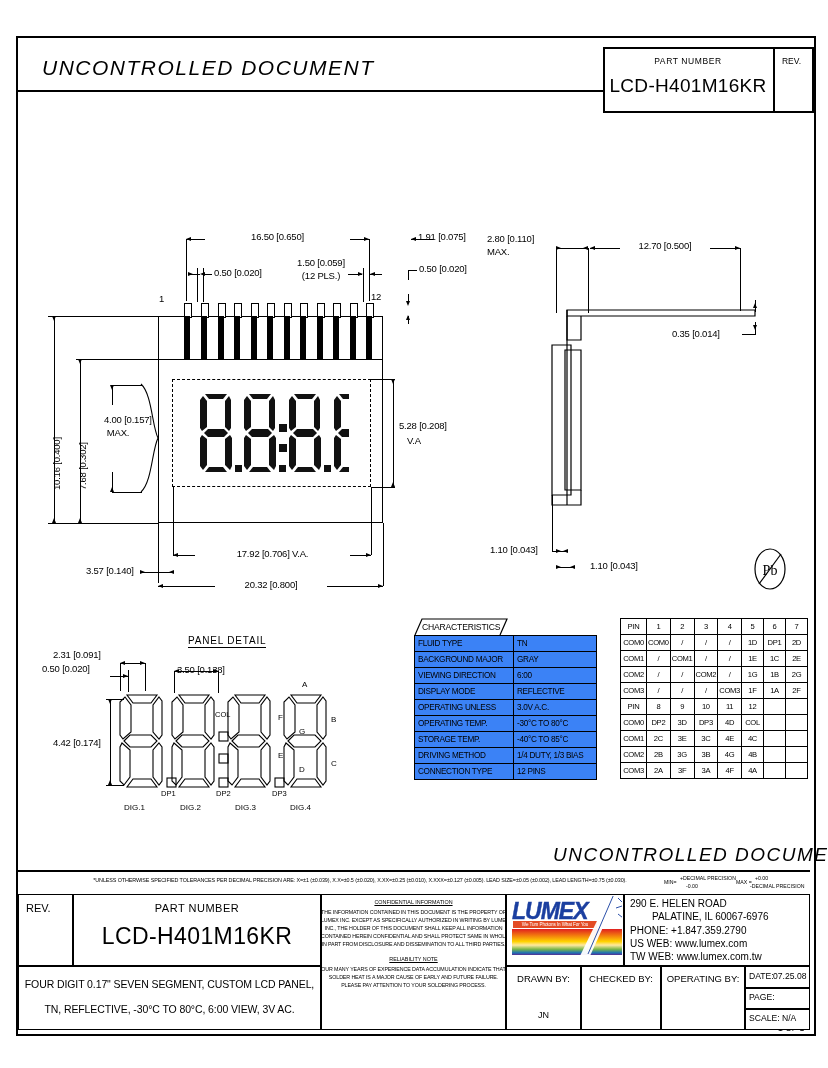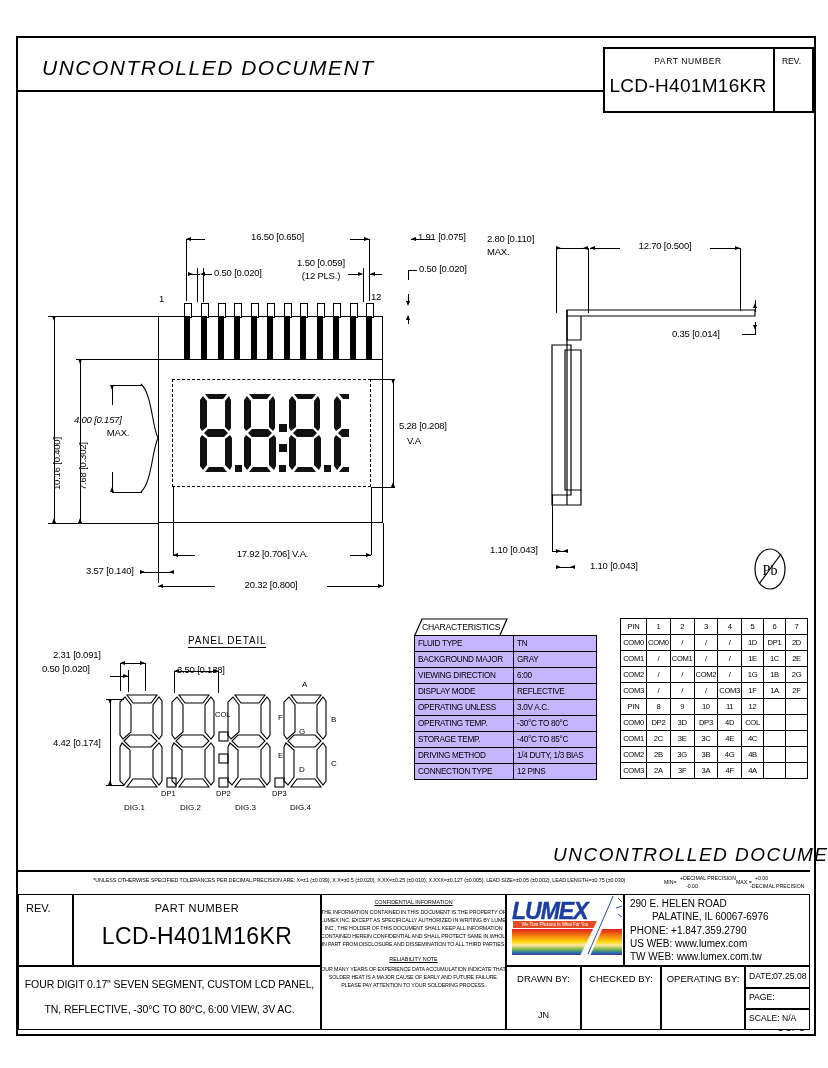--- a/index.html
+++ b/index.html
@@ -35,21 +35,21 @@
   .arw-r{border-width:2.6px 0 2.6px 5px;border-color:transparent transparent transparent #000;}
   .arw-u{border-width:0 2.6px 5px 2.6px;border-color:transparent transparent #000 transparent;}
   .arw-d{border-width:5px 2.6px 0 2.6px;border-color:#000 transparent transparent transparent;}
 
   
   .pin{position:absolute;background:#000;}
   .pinhole{position:absolute;background:#fff;border:1px solid #000;}
 
   
   table{border-collapse:collapse;}
-  .ctab{position:absolute;border:1.5px solid #000;background:#c4b5fd;font-size:8px;}
+  .ctab{position:absolute;border:1.5px solid #000;background:#3b82f6;font-size:8px;}
   .ctab td{border:1px solid #000;padding:1px 3px;font-size:8.2px;
            font-family:"Liberation Sans", sans-serif;height:13px;letter-spacing:-0.3px;}
   .ptab{position:absolute;border:1.5px solid #000;background:#fff;}
   .ptab td{border:1px solid #000;font-size:7.6px;text-align:center;
            font-family:"Liberation Sans", sans-serif;height:13px;width:19px;letter-spacing:-0.3px;}
   .ptab td.c0{width:23px;}
 
   
   .tb{position:absolute;border:1px solid #000;box-sizing:border-box;background:#fff;}
   .tol{font-size:5.4px;letter-spacing:-0.1px;text-align:center;}
@@ -212,21 +212,21 @@
   <div class="hl" style="left:48px;top:316px;width:110px;"></div>
   <div class="hl" style="left:48px;top:523px;width:110px;"></div>
   <div class="txt dim rot90" style="left:52px;top:490px;">10.16 [0.400]</div>
 
   <div class="vl" style="left:80px;top:359px;height:164px;"></div>
   <div class="arw arw-d" style="left:77.5px;top:359px;"></div>
   <div class="arw arw-u" style="left:77.5px;top:518px;"></div>
   <div class="hl" style="left:76px;top:359px;width:82px;"></div>
   <div class="txt dim rot90" style="left:78px;top:490px;">7.68 [0.302]</div>
 
-  <div class="txt dim" style="left:74px;top:415px;font-style:italic;">4.00 [0.157]</div>
+  <div class="txt dim" style="left:104px;top:415px;">4.00 [0.157]</div>
   <div class="txt dim ctr" style="left:88px;top:428px;width:60px;">MAX.</div>
   <div class="vl" style="left:112px;top:385px;height:20px;"></div>
   <div class="arw arw-d" style="left:109.5px;top:385px;"></div>
   <div class="vl" style="left:112px;top:472px;height:20px;"></div>
   <div class="arw arw-u" style="left:109.5px;top:487px;"></div>
   <div class="hl" style="left:112px;top:385px;width:30px;"></div>
   <div class="hl" style="left:112px;top:492px;width:30px;"></div>
   <svg class="abs" style="left:140px;top:382px;" width="22" height="114">
     <path d="M1 2 C12 12, 12 44, 18 56 C12 68, 12 100, 1 110" fill="none" stroke="#000" stroke-width="1.1"></path>
   </svg>

